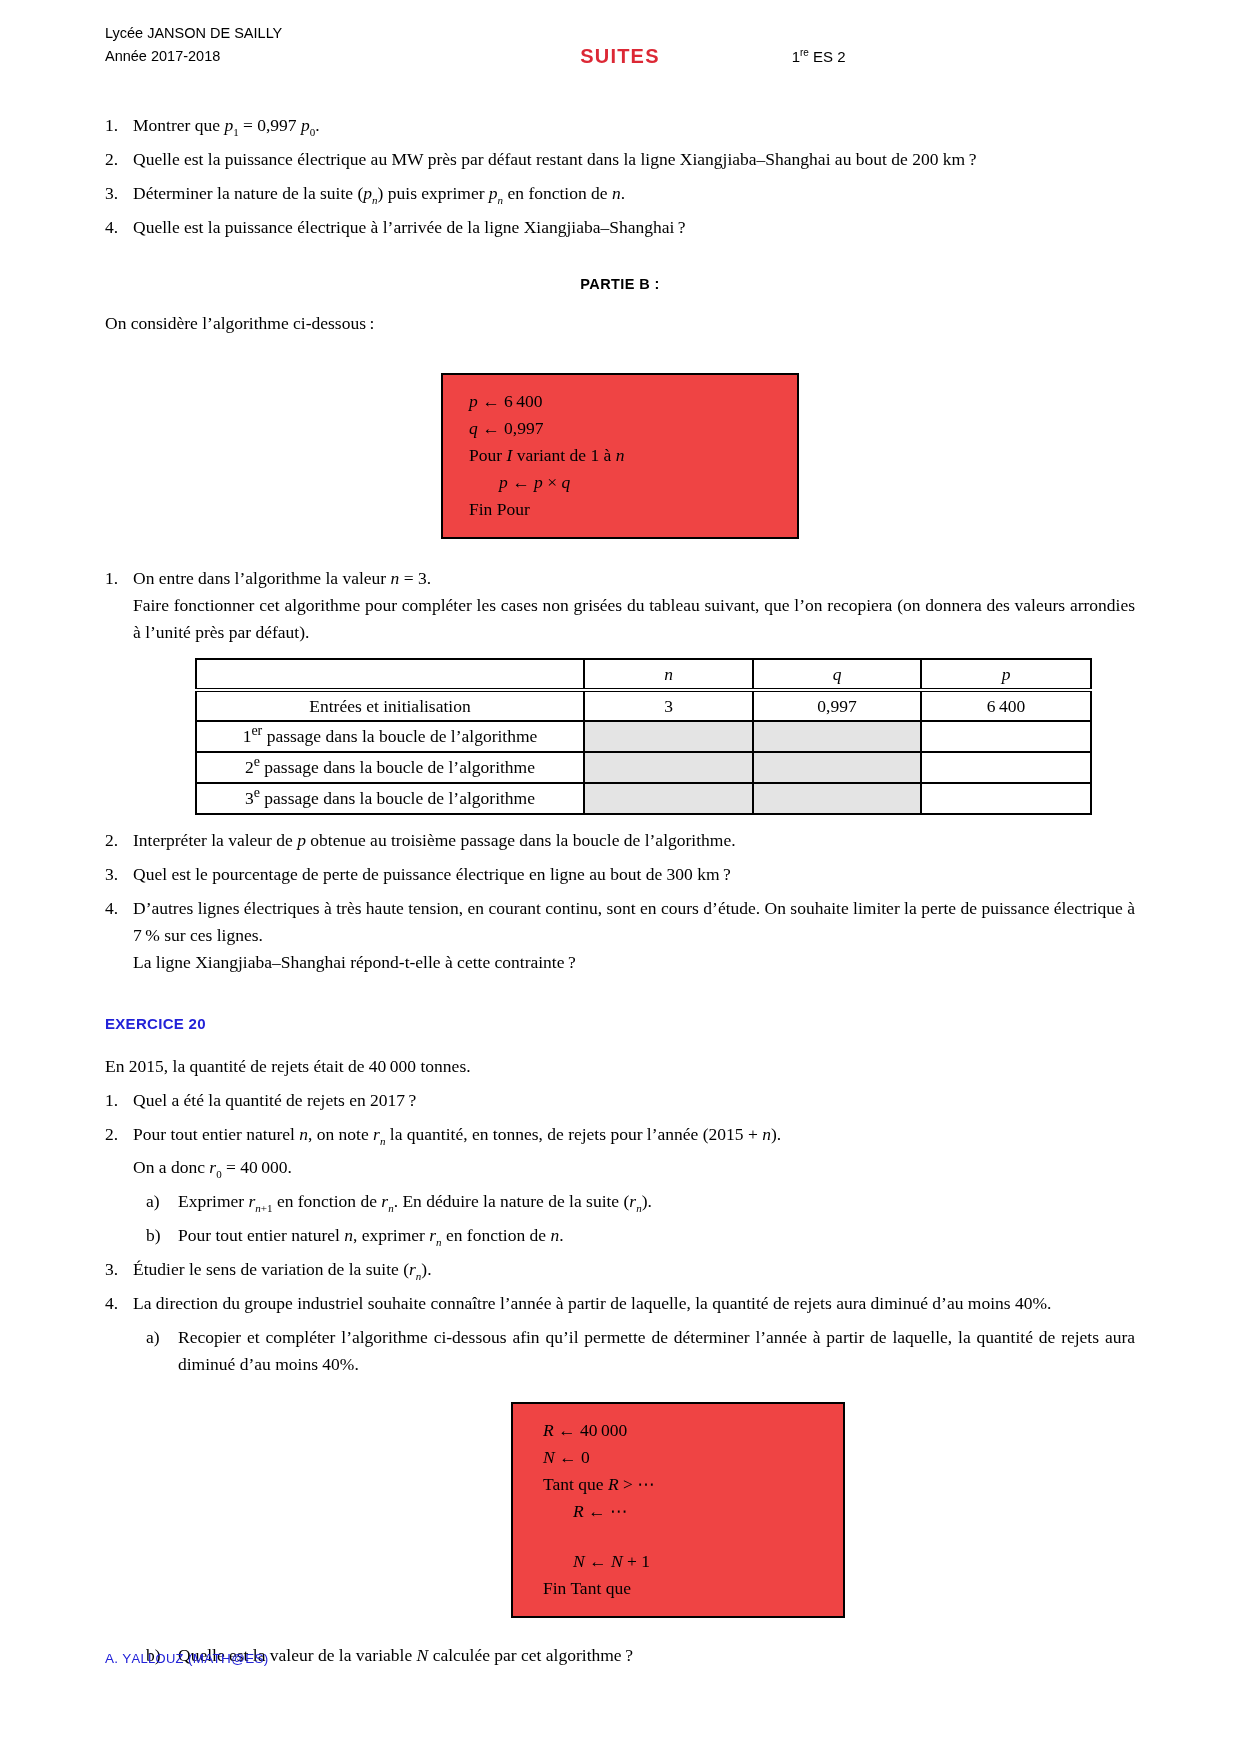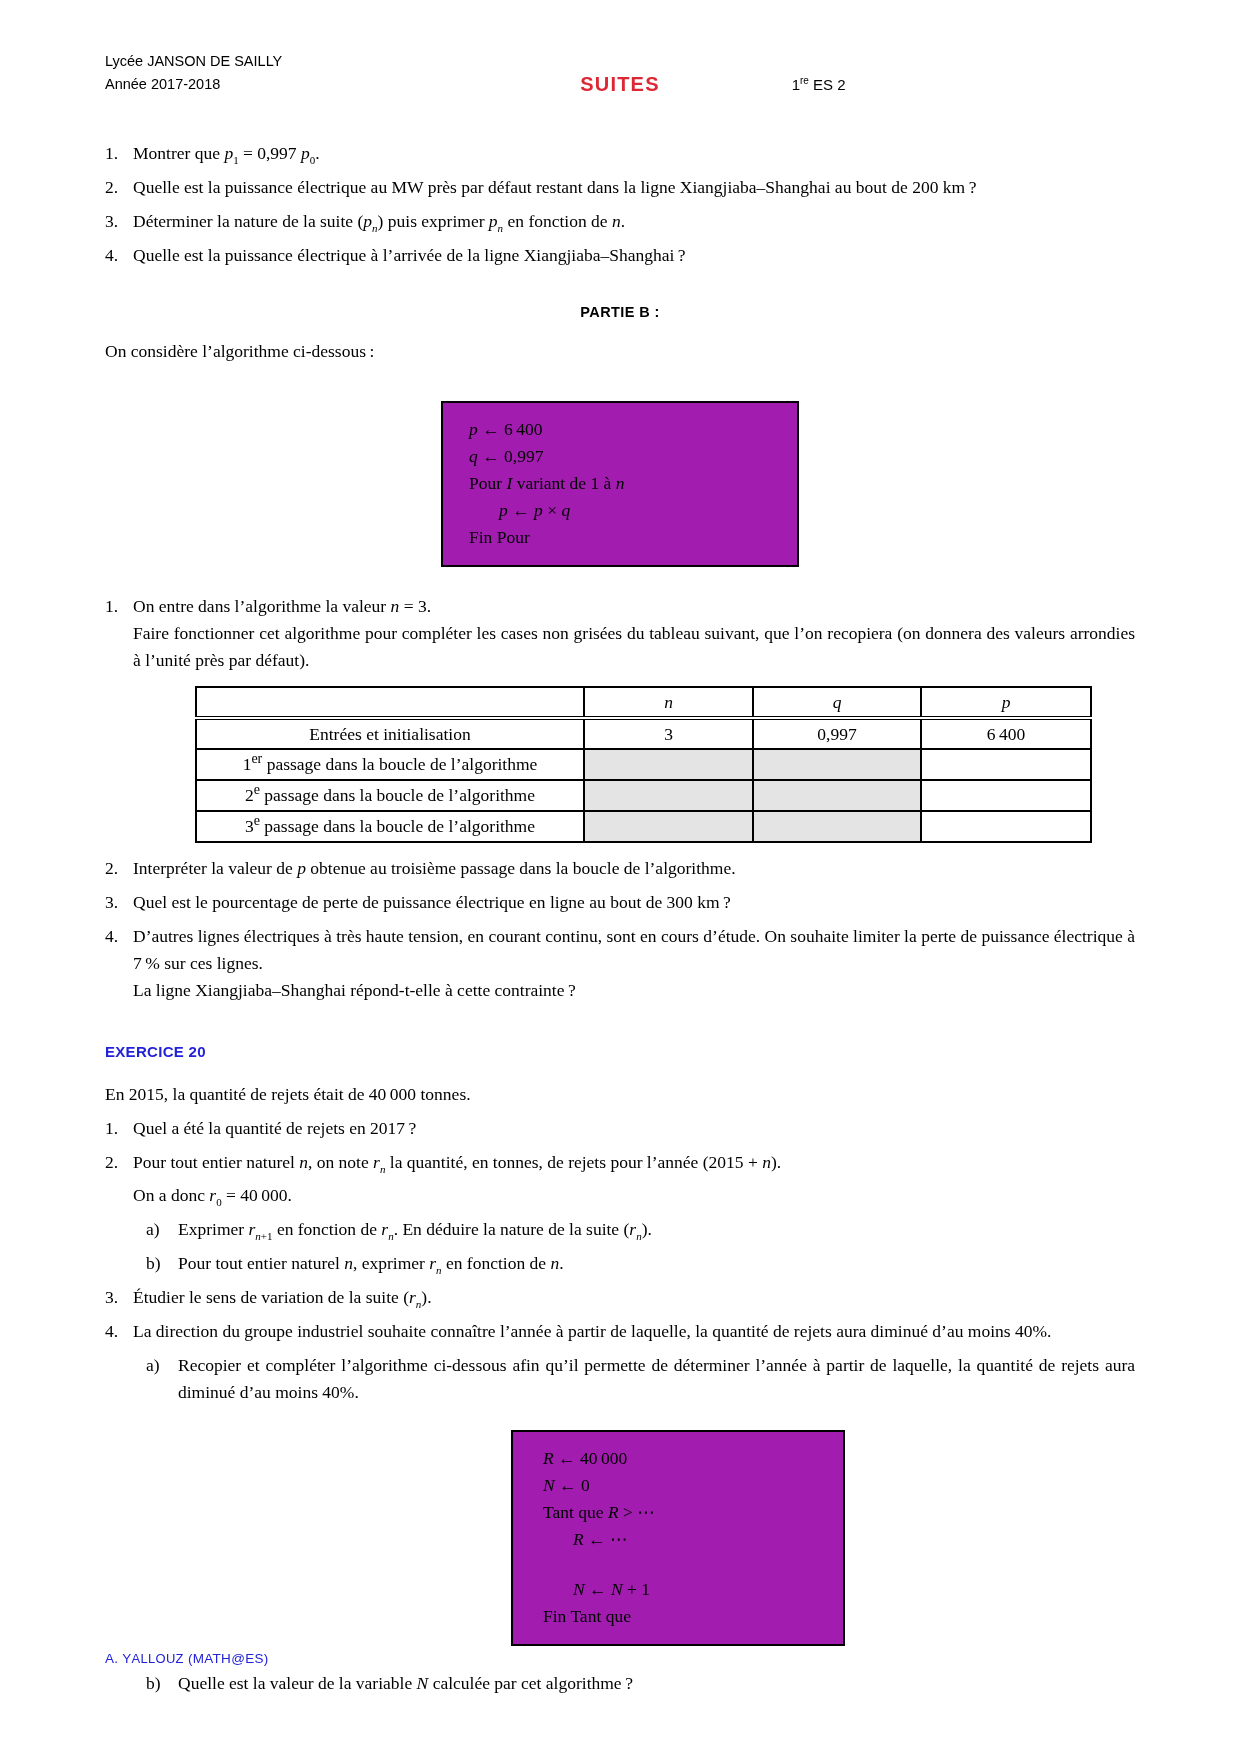--- a/index.html
+++ b/index.html
@@ -3,21 +3,21 @@
 <meta charset="utf-8">
 <style>
   * { margin:0; padding:0; box-sizing:border-box; }
   html,body { background:#ffffff; }
   body {
     width:1240px; height:1754px; position:relative;
     font-family:"Liberation Serif", serif;
     font-size:17.5px; line-height:27px; color:#000;
   }
   .page { position:absolute; left:0; top:0; width:1240px; height:1234px;
-          padding:50px 105px 0 105px; background:#fff; }
+          padding:22px 105px 0 105px; background:#fff; }
 
   
   .hdr { display:flex; align-items:flex-start;
          font-family:"Liberation Sans", sans-serif; margin-bottom:42px; }
   .hdr-left { flex:1 1 0; font-size:14.5px; line-height:23px; }
   .hdr-center { flex:1 1 0; text-align:center; padding-top:21px;
                 font-weight:bold; font-size:20px; letter-spacing:1.2px; color:var(--red,#dc2835); }
   .hdr-right { flex:1 1 0; padding-top:21px; font-size:15px; }
   .hdr-right sup { font-size:10px; }
 
@@ -34,21 +34,21 @@
   .sub > .sbody { flex:1 1 auto; text-align:justify; }
 
   .part-label { font-family:"Liberation Sans", sans-serif; font-weight:bold;
                 font-size:14.5px; letter-spacing:.4px; margin:30px 0 12px 0;text-align:center; }
   .intro { margin-top:2px; }
 
   .ex-label { font-family:"Liberation Sans", sans-serif; font-weight:bold;
               font-size:15px; letter-spacing:.3px; color:var(--blue,#2222d8); margin:34px 0 16px 0; }
 
   
-  .algo { border:2px solid #000; background:#a21caf; }
+  .algo { border:2px solid #000; background:#ef4444; }
   .algo .line { white-space:pre-wrap; }
   .algo .ind { padding-left:30px; }
   .algo .gap { margin-top:23px; }
   .algo1 { width:358px; margin:36px auto 26px auto; padding:13px 14px 14px 26px; }
   .algo2 { width:334px; margin:24px auto 24px 378px; padding:13px 14px 14px 30px; }
 
   
   table.trace { border-collapse:collapse; margin:12px 0 12px 90px; width:895px;
                 table-layout:fixed; }
   table.trace td { border:2px solid #000; height:31px; text-align:center;

